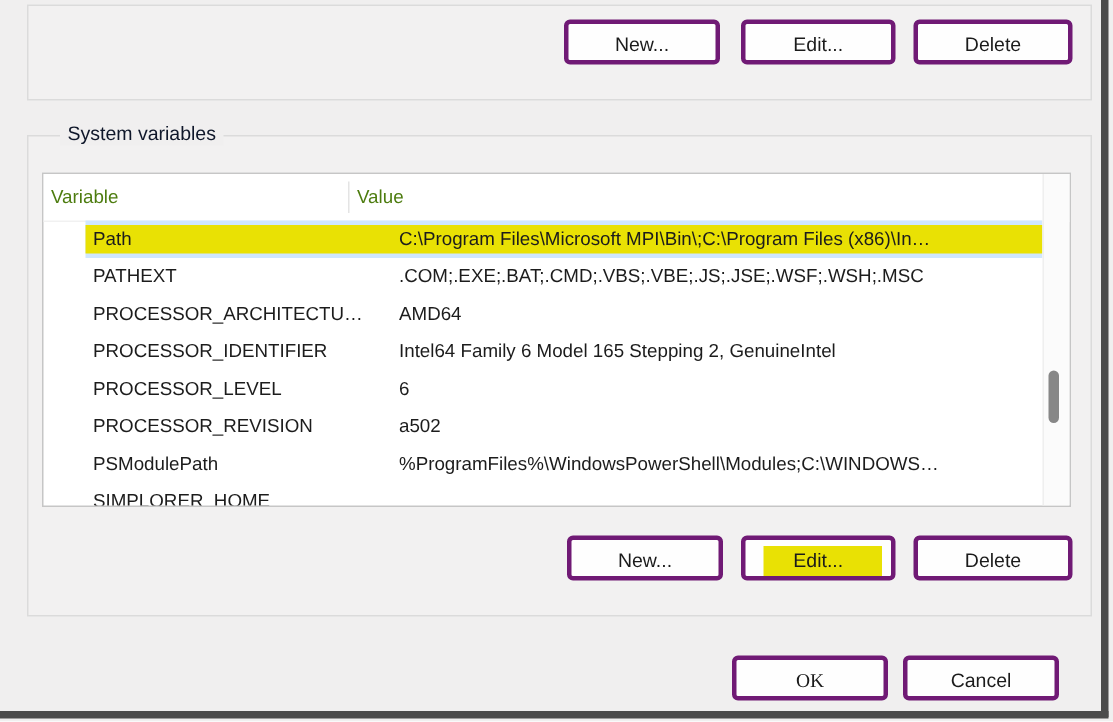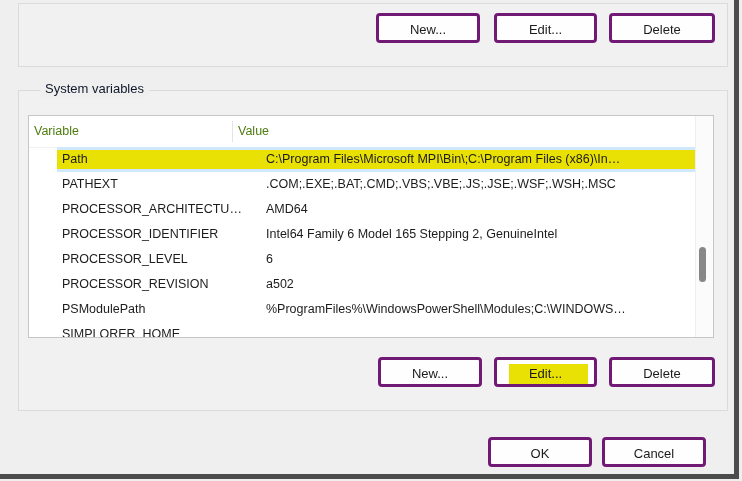--- a/index.html
+++ b/index.html
@@ -23,21 +23,21 @@
     background:#fefefe;border:3px solid #701a75;border-radius:4px;
     font-family:inherit;font-size:13px;color:#1b1b1b;
     text-align:center;line-height:27px;padding:0;overflow:hidden;cursor:default;
   }
   .btn-top-new{left:376px;top:13px;width:104px;}
   .btn-top-edit{left:494px;top:13px;width:103px;}
   .btn-top-delete{left:609px;top:13px;width:106px;}
   .btn-bot-new{left:378px;top:357px;width:104px;}
   .btn-bot-edit{left:494px;top:357px;width:103px;}
   .btn-bot-delete{left:609px;top:357px;width:106px;}
-  .btn-ok{left:488px;top:437px;width:104px;}
+  .btn-ok{left:488px;top:437px;width:104px;font-family:Liberation Serif, serif;}
   .btn-cancel{left:602px;top:437px;width:104px;}
   .btn .marker-btn{
     position:absolute;left:12px;top:4px;width:79px;height:20px;
     background:var(--highlight,#e9e104);
   }
   .btn .btn-label{position:relative;z-index:1;}
   
   .listbox{
     position:absolute;left:28px;top:115px;width:686px;height:223px;box-sizing:border-box;
     background:#fff;border:1px solid #c6c6c6;overflow:hidden;

